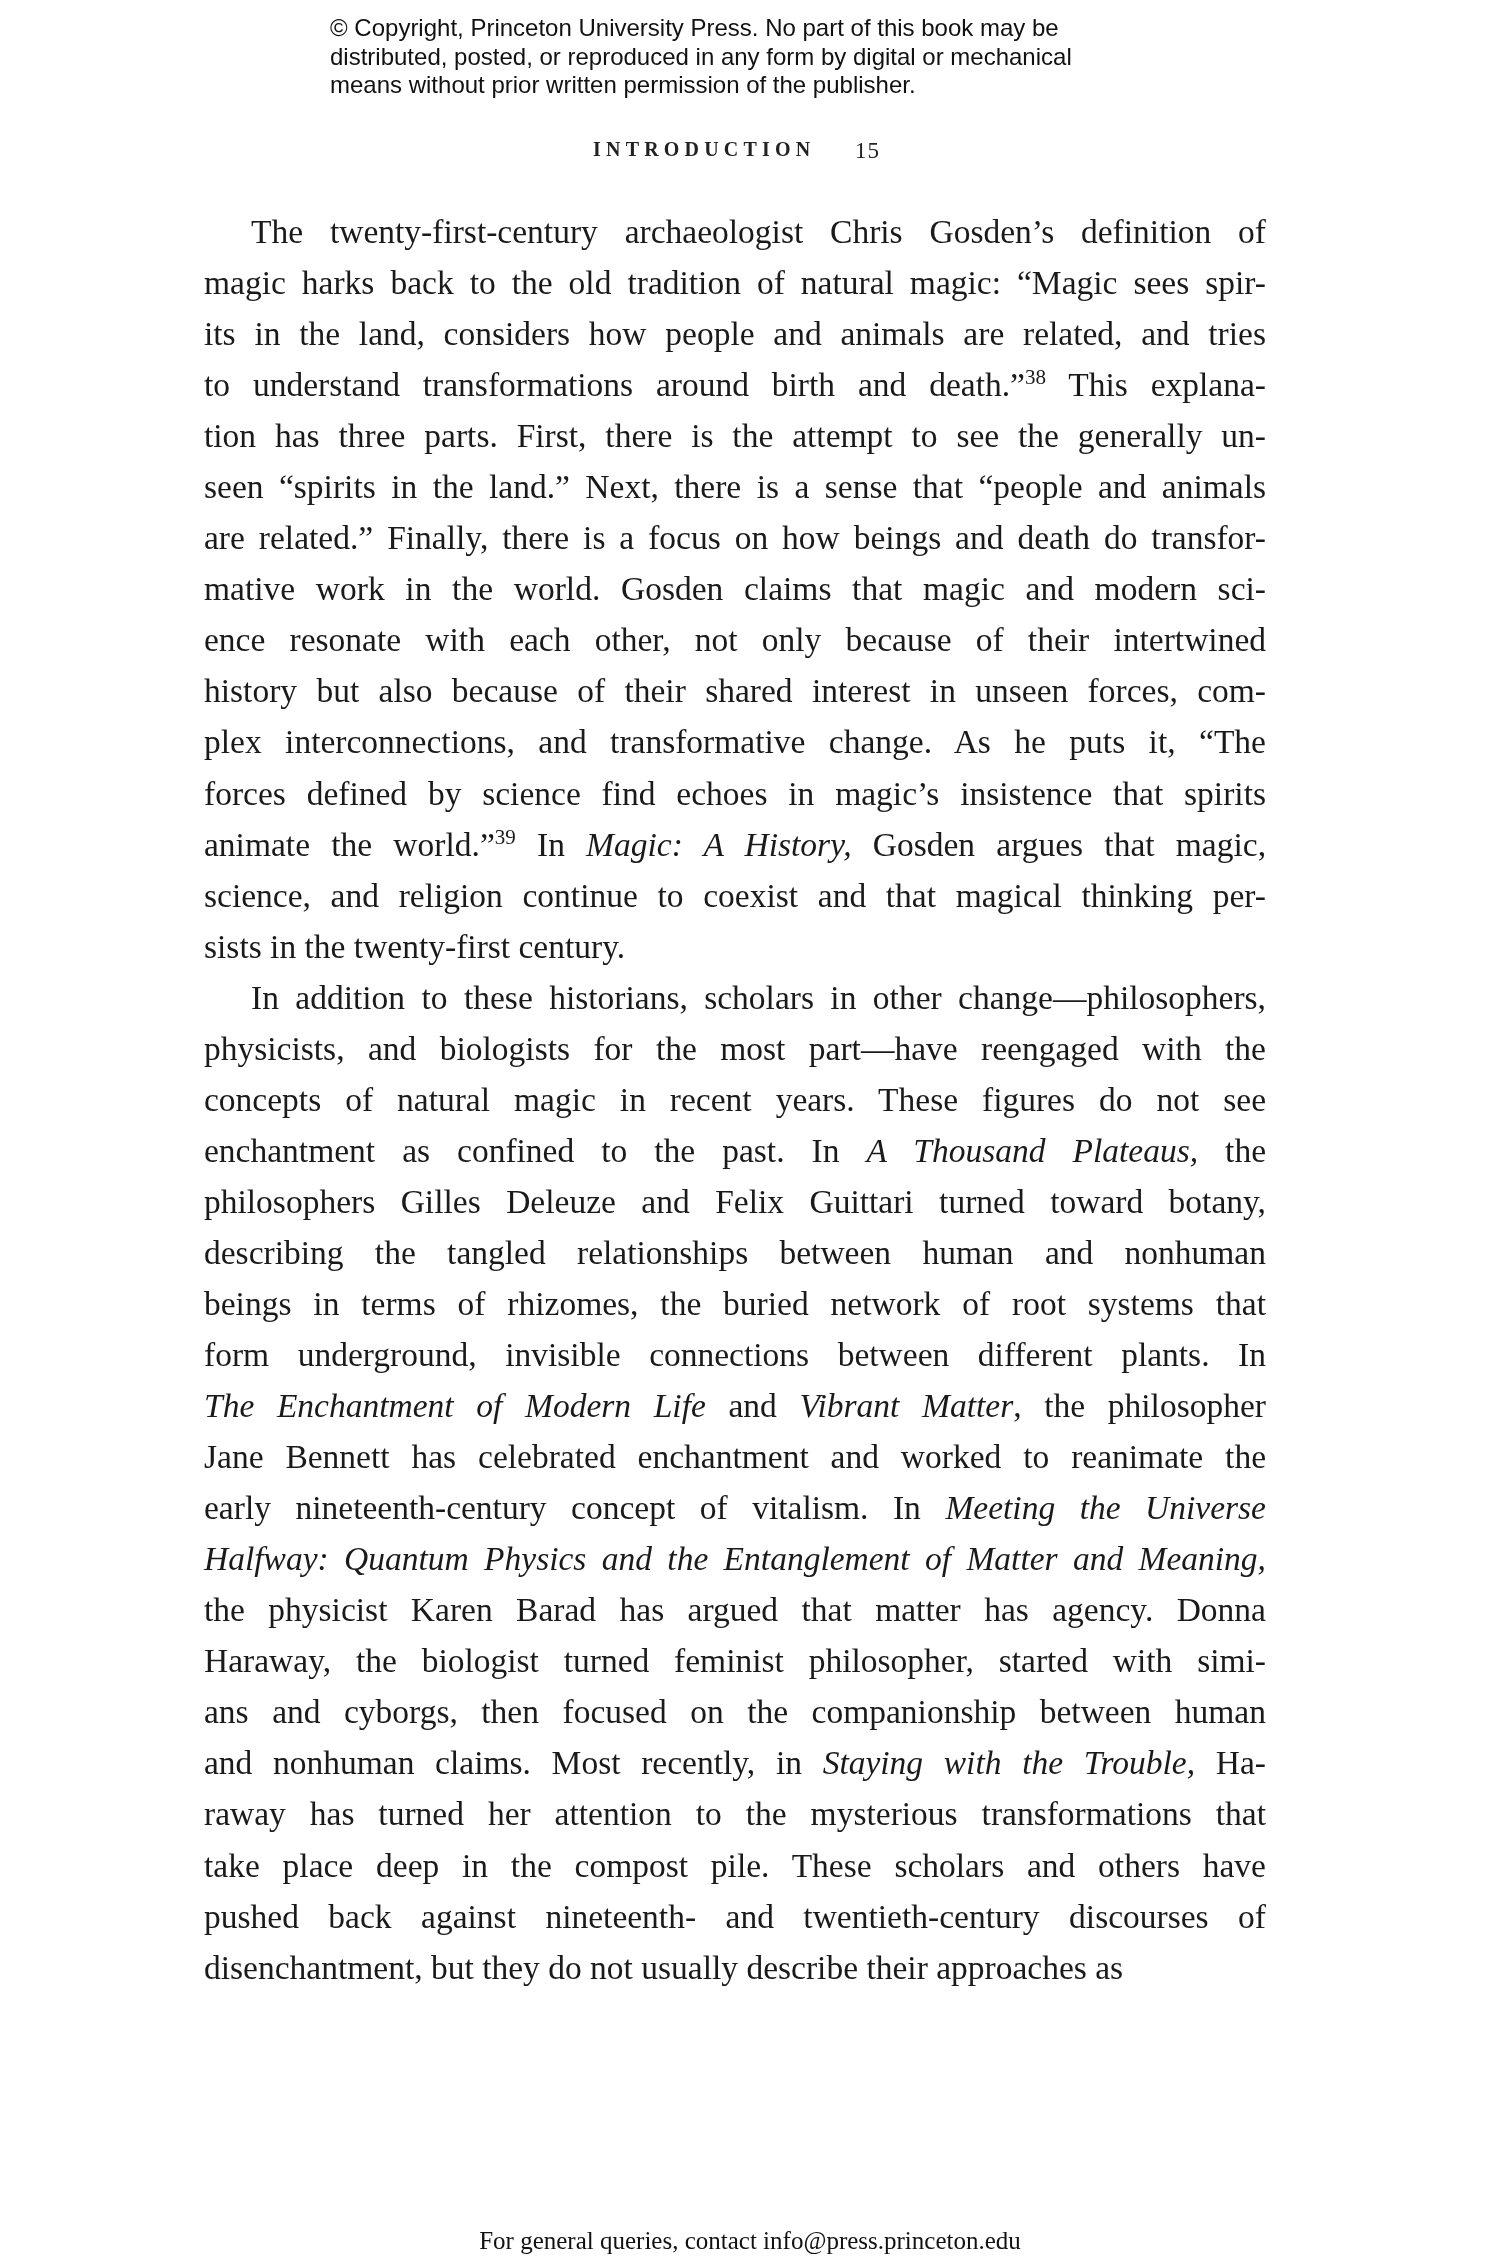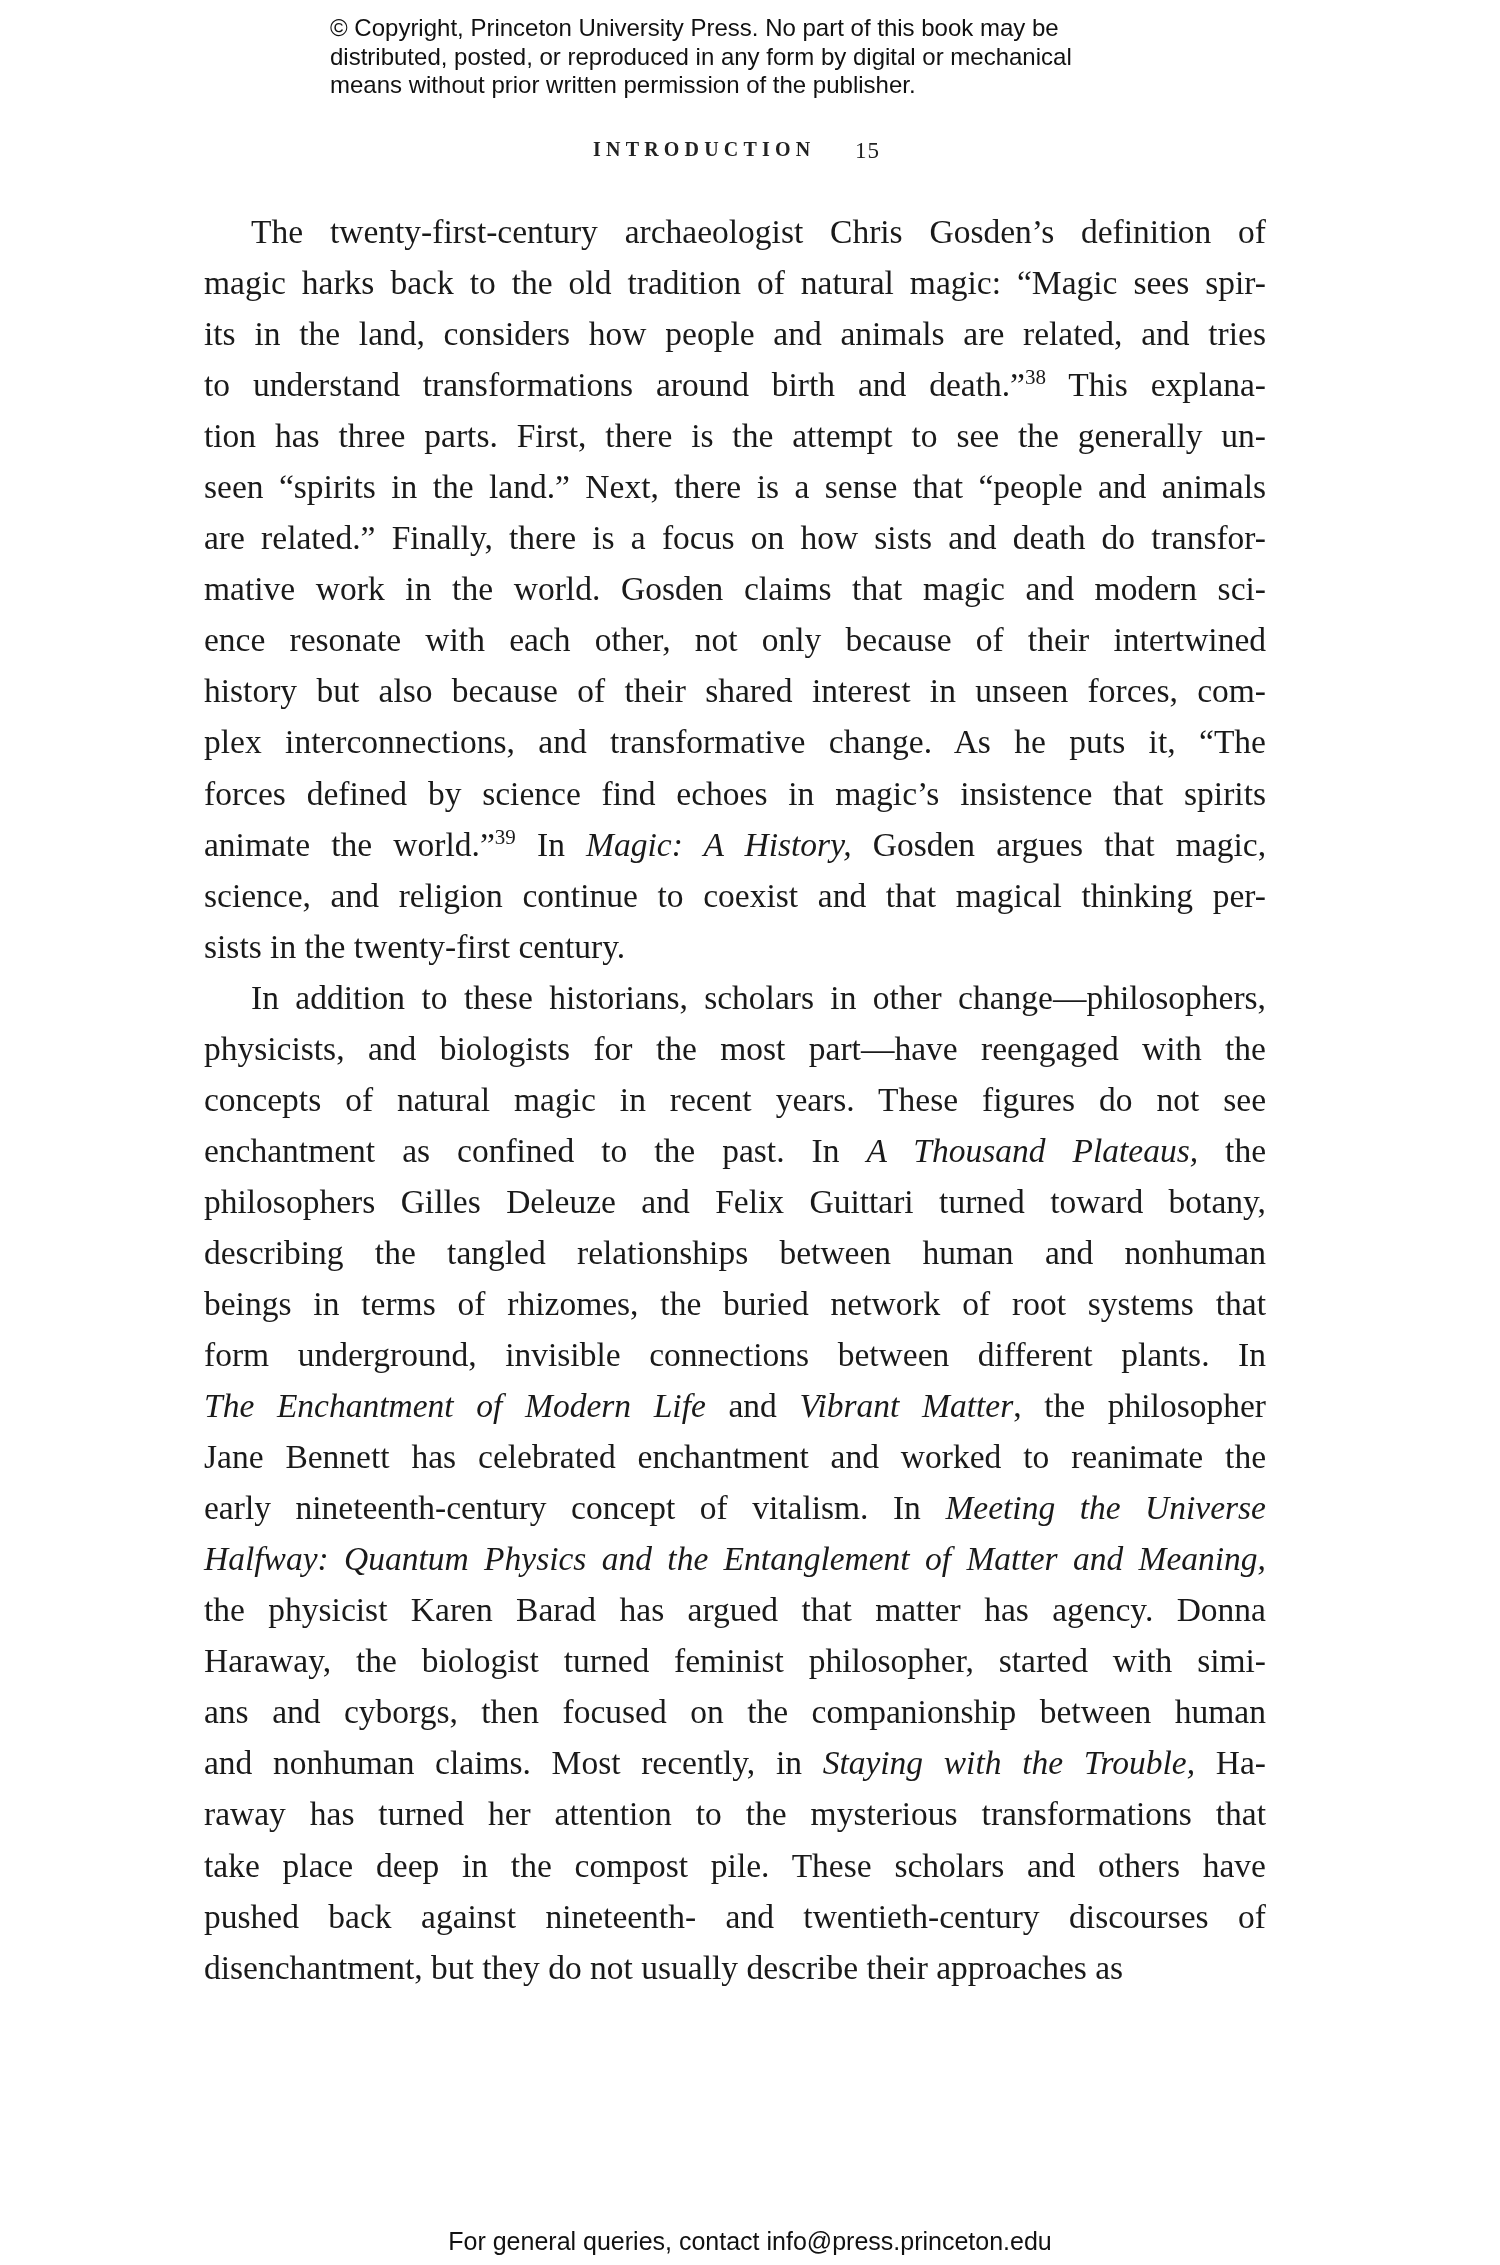--- a/index.html
+++ b/index.html
@@ -22,21 +22,21 @@
   .line {
     display: block; height: 51.05px; white-space: nowrap;
     text-align: justify; text-align-last: justify;
   }
   .line.indent { padding-left: 47px; }
   .line.last { text-align-last: left; }
   .line i { font-style: italic; margin-top: 22px; }
   .line sup { font-size: 21px; vertical-align: 12px; line-height: 0; }
   .footer {
     position: absolute; left: 0; top: 2227px; width: 1500px; text-align: center;
-    font-family: Liberation Sans, sans-serif; font-size: 25px; color: #111;
+    font-family: Liberation Serif, serif; font-size: 25px; color: #111;
   }
 </style>
 </head>
 <body>
 
 <div class="copyright">
   <span class="cline">© Copyright, Princeton University Press. No part of this book may be</span>
   <span class="cline">distributed, posted, or reproduced in any form by digital or mechanical</span>
   <span class="cline">means without prior written permission of the publisher.</span>
 </div>
@@ -47,21 +47,21 @@
 </div>
 
 <div class="body-text">
   <div class="paragraph">
       <span class="line indent"><span>The twenty-first-century archaeologist Chris Gosden’s definition of</span></span>
       <span class="line"><span>magic harks back to the old tradition of natural magic: “Magic sees spir-</span></span>
       <span class="line"><span>its in the land, considers how people and animals are related, and tries</span></span>
       <span class="line"><span>to understand transformations around birth and death.”</span><sup>38</sup><span> This explana-</span></span>
       <span class="line"><span>tion has three parts. First, there is the attempt to see the generally un-</span></span>
       <span class="line"><span>seen “spirits in the land.” Next, there is a sense that “people and animals</span></span>
-      <span class="line"><span>are related.” Finally, there is a focus on how sists and death do transfor-</span></span>
+      <span class="line"><span>are related.” Finally, there is a focus on how beings and death do transfor-</span></span>
       <span class="line"><span>mative work in the world. Gosden claims that magic and modern sci-</span></span>
       <span class="line"><span>ence resonate with each other, not only because of their intertwined</span></span>
       <span class="line"><span>history but also because of their shared interest in unseen forces, com-</span></span>
       <span class="line"><span>plex interconnections, and transformative change. As he puts it, “The</span></span>
       <span class="line"><span>forces defined by science find echoes in magic’s insistence that spirits</span></span>
       <span class="line"><span>animate the world.”</span><sup>39</sup><span> In </span><i>Magic: A History,</i><span> Gosden argues that magic,</span></span>
       <span class="line"><span>science, and religion continue to coexist and that magical thinking per-</span></span>
       <span class="line last"><span>sists in the twenty-first century.</span></span>
     </div>
   <div class="paragraph">

